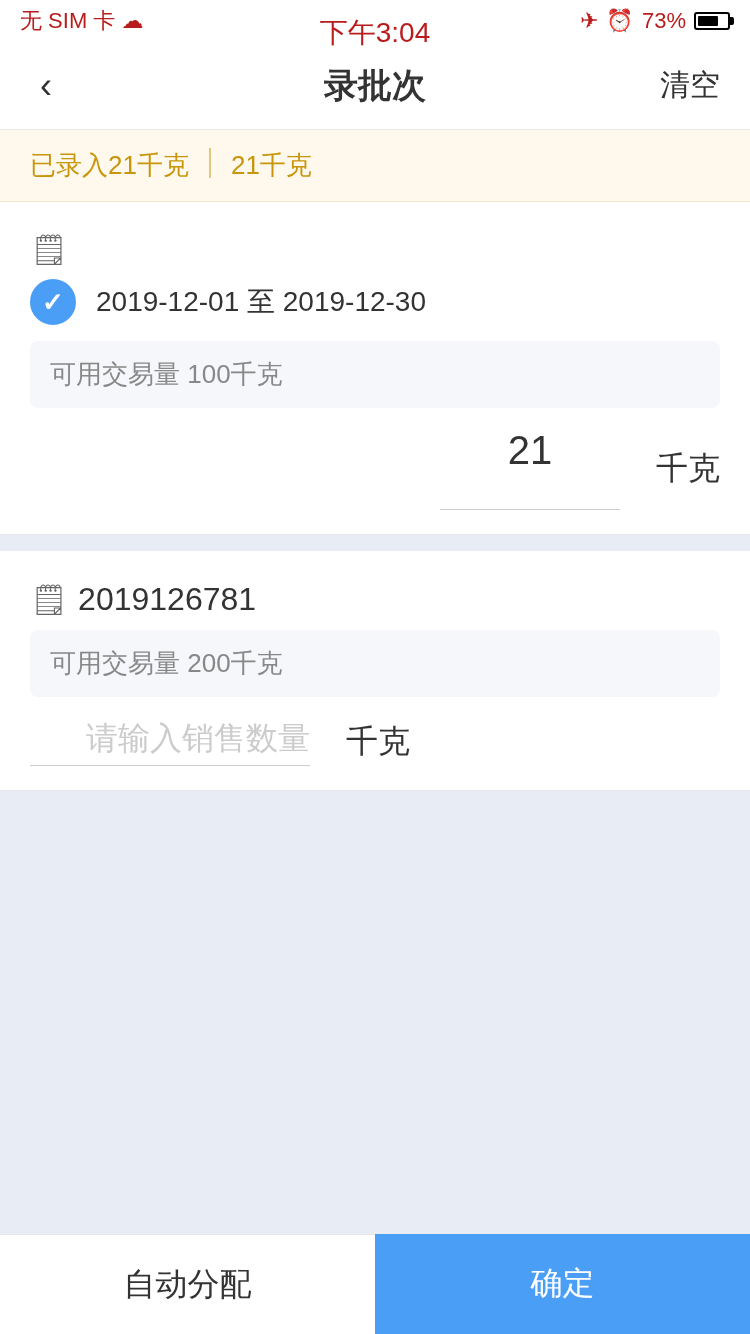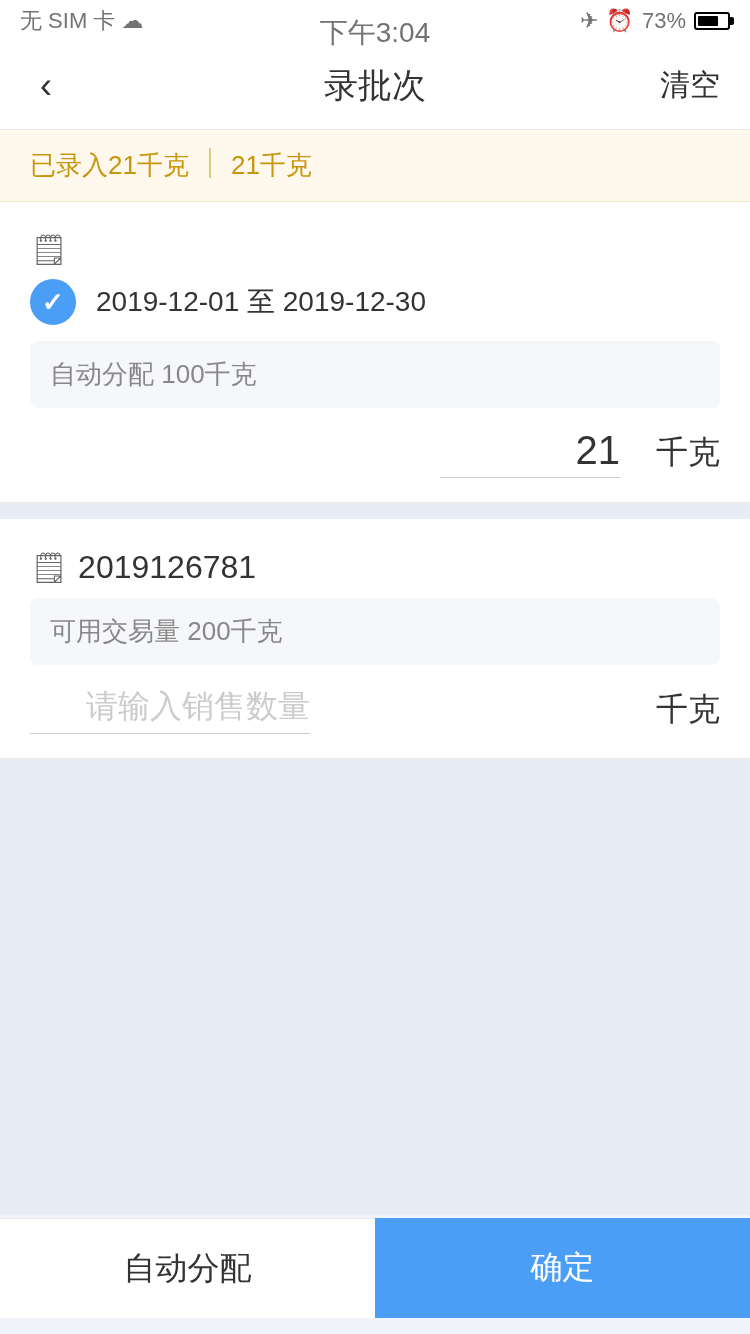--- a/index.html
+++ b/index.html
@@ -16,21 +16,21 @@
     
     .status-bar {
       width: 750px;
       height: 42px;
       background: #fff;
       display: flex;
       align-items: center;
       justify-content: space-between;
       padding: 0 20px;
       font-size: 24px;
-      color: #737373;
+      color: #b91c1c;
     }
     .status-left {
       display: flex;
       align-items: center;
       gap: 8px;
       font-size: 22px;
     }
     .status-center {
       font-size: 28px;
       font-weight: 500;
@@ -85,21 +85,21 @@
       border-bottom: 1px solid #e8e8e8;
     }
     .nav-back {
       font-size: 36px;
       color: #333;
       cursor: pointer;
       padding: 10px;
     }
     .nav-title {
       font-size: 34px;
-      font-weight: 400;
+      font-weight: 700;
       color: #333;
       position: absolute;
       left: 50%;
       transform: translateX(-50%);
     }
     .nav-clear {
       font-size: 30px;
       color: #333;
       cursor: pointer;
     }
@@ -227,21 +227,21 @@
       background: #fff;
       padding: 30px 30px 0 30px;
     }
 
     
     .quantity-row-placeholder {
       background: #fff;
       padding: 20px 30px 24px 30px;
       display: flex;
       align-items: center;
-      justify-content: space-between;
+      justify-content: flex-start;
       gap: 20px;
       border-bottom: 1px solid #e8e8e8;
     }
     .quantity-placeholder-text {
       font-size: 32px;
       color: #ccc;
       text-align: right;
     }
     .quantity-underline2 {
       width: 280px;
@@ -253,21 +253,21 @@
     
     .empty-area {
       background: #e8edf5;
       flex: 1;
       min-height: 440px;
     }
 
     
     .bottom-buttons {
       position: fixed;
-      bottom: 16px;
+      bottom: 0;
       left: 0;
       width: 750px;
       height: 100px;
       display: flex;
       z-index: 100;
     }
     .btn-auto {
       flex: 1;
       background: #fff;
       border: none;
@@ -324,25 +324,25 @@
 <div class="batch-card">
   <div class="batch-header">
     <span class="batch-icon">🗒</span>
   </div>
   <div class="batch-date-row">
     <div class="radio-circle selected">
       <span class="radio-check">✓</span>
     </div>
     <span class="batch-date">2019-12-01 至 2019-12-30</span>
   </div>
-  <div class="batch-available">自动分配 100千克</div>
+  <div class="batch-available">可用交易量 100千克</div>
 </div>
 
 <div class="quantity-row">
-  <div style="display:flex; flex-direction:column; align-items:flex-end;">
+  <div style="display:flex; flex-direction:column; align-items:center;gap:32px;">
     <span class="quantity-value">21</span>
     <div class="quantity-underline"></div>
   </div>
   <span class="quantity-unit">千克</span>
 </div>
 
 <div class="section-separator"></div>
 
 <div class="batch-card-2">
   <div class="batch-header">

